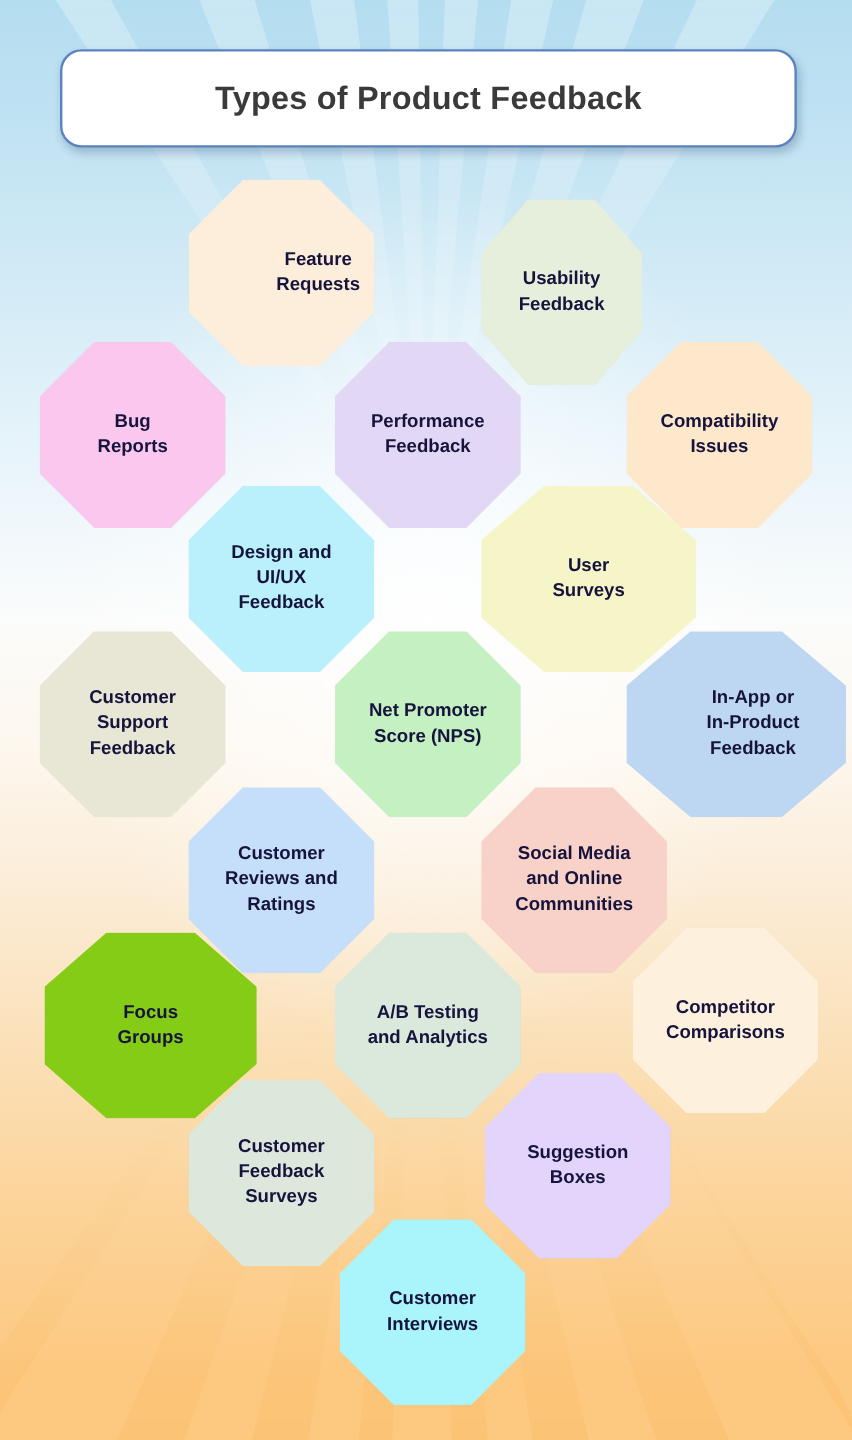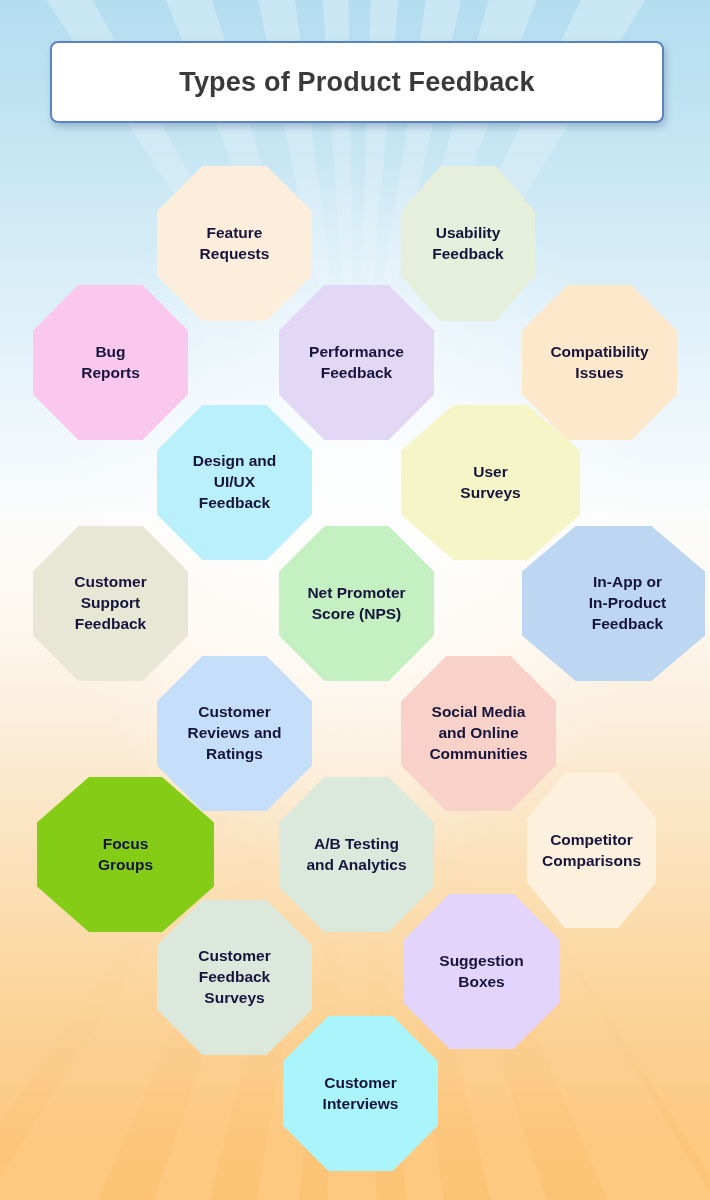--- a/index.html
+++ b/index.html
@@ -48,21 +48,21 @@
 
   
   .title-card {
     position: absolute;
     left: 50px;
     top: 41px;
     width: 610px;
     height: 78px;
     background: #ffffff;
     border: 2px solid #5b83c0;
-    border-radius: 8px;
+    border-radius: 18px;
     box-shadow: 2px 4px 7px rgba(40,70,110,.28);
     display: flex;
     align-items: center;
     justify-content: center;
   }
   .title-text {
     font-size: 27px;
     font-weight: bold;
     color: #3a3a3a;
     letter-spacing: .2px;
@@ -129,21 +129,21 @@
     </g>
   </svg>
 
   <div class="bg-vig"></div>
 
   <div class="title-card">
     <div class="title-text">Types of Product Feedback</div>
   </div>
 
   <div id="nodes">
-      <div class="oct" style="left: 157px; top: 166px; width: 155px; height: 155px; background: rgb(253, 238, 219);">
+      <div class="oct" style="left: 157px; top: 150px; width: 155px; height: 155px; background: rgb(253, 238, 219); justify-content: flex-end;">
         <div class="oct-label">Feature
 Requests</div>
       </div>
       <div class="oct" style="left: 401px; top: 166px; width: 134px; height: 155px; background: rgb(230, 238, 220);">
         <div class="oct-label">Usability
 Feedback</div>
       </div>
       <div class="oct" style="left: 33px; top: 285px; width: 155px; height: 155px; background: rgb(250, 200, 238);">
         <div class="oct-label">Bug
 Reports</div>
@@ -190,21 +190,21 @@
 Communities</div>
       </div>
       <div class="oct" style="left: 37px; top: 777px; width: 177px; height: 155px; background: #84cc16;">
         <div class="oct-label">Focus
 Groups</div>
       </div>
       <div class="oct" style="left: 279px; top: 777px; width: 155px; height: 155px; background: rgb(219, 232, 220);">
         <div class="oct-label">A/B Testing
 and Analytics</div>
       </div>
-      <div class="oct" style="left: 527px; top: 773px; width: 129px; height: 155px; background: rgb(253, 240, 220);">
+      <div class="oct" style="left: 527px; top: 773px; width: 155px; height: 155px; background: rgb(253, 240, 220);">
         <div class="oct-label">Competitor
 Comparisons</div>
       </div>
       <div class="oct" style="left: 157px; top: 900px; width: 155px; height: 155px; background: rgb(221, 232, 221);">
         <div class="oct-label">Customer
 Feedback
 Surveys</div>
       </div>
       <div class="oct" style="left: 404px; top: 894px; width: 155px; height: 155px; background: rgb(226, 212, 250); align-items: center;">
         <div class="oct-label">Suggestion

